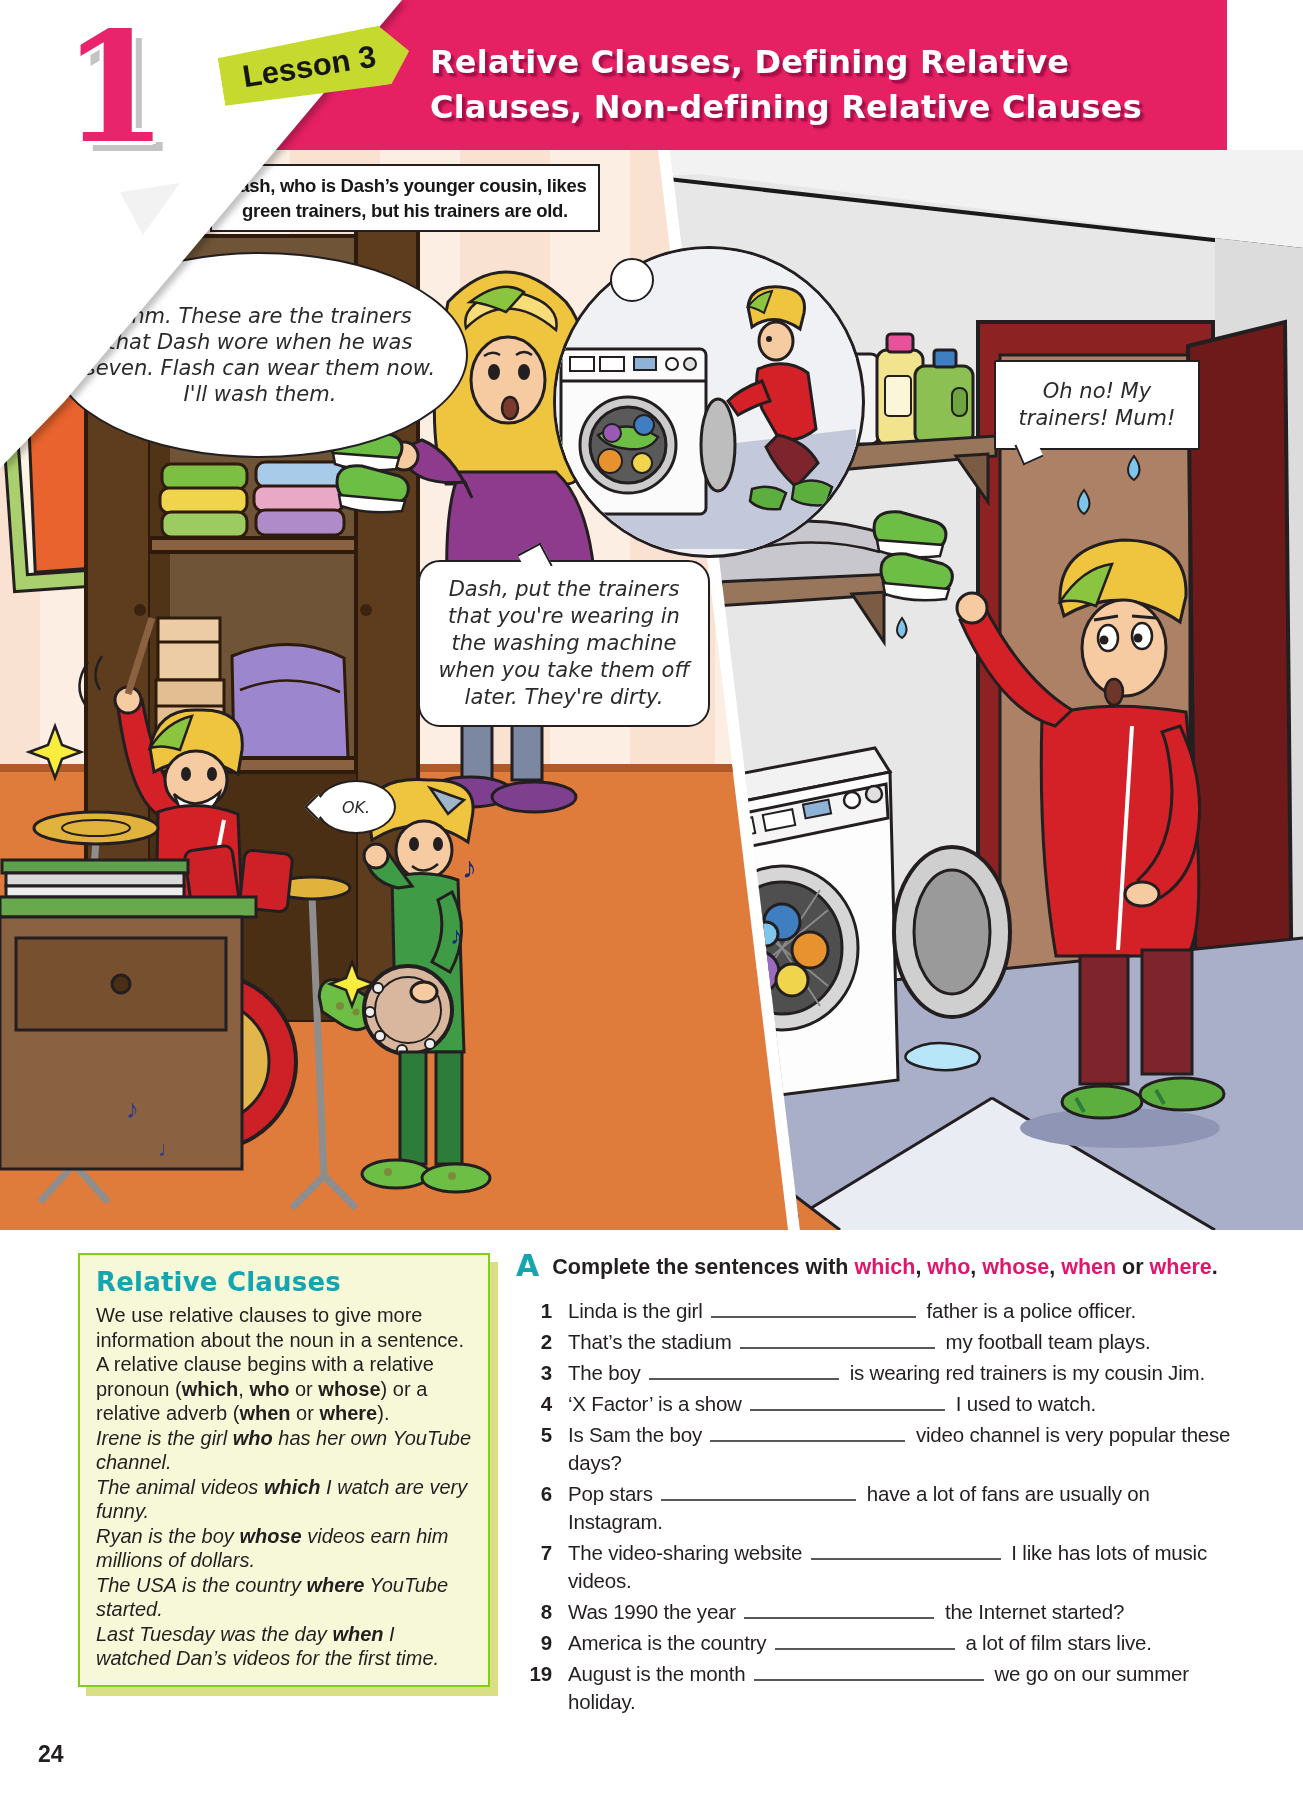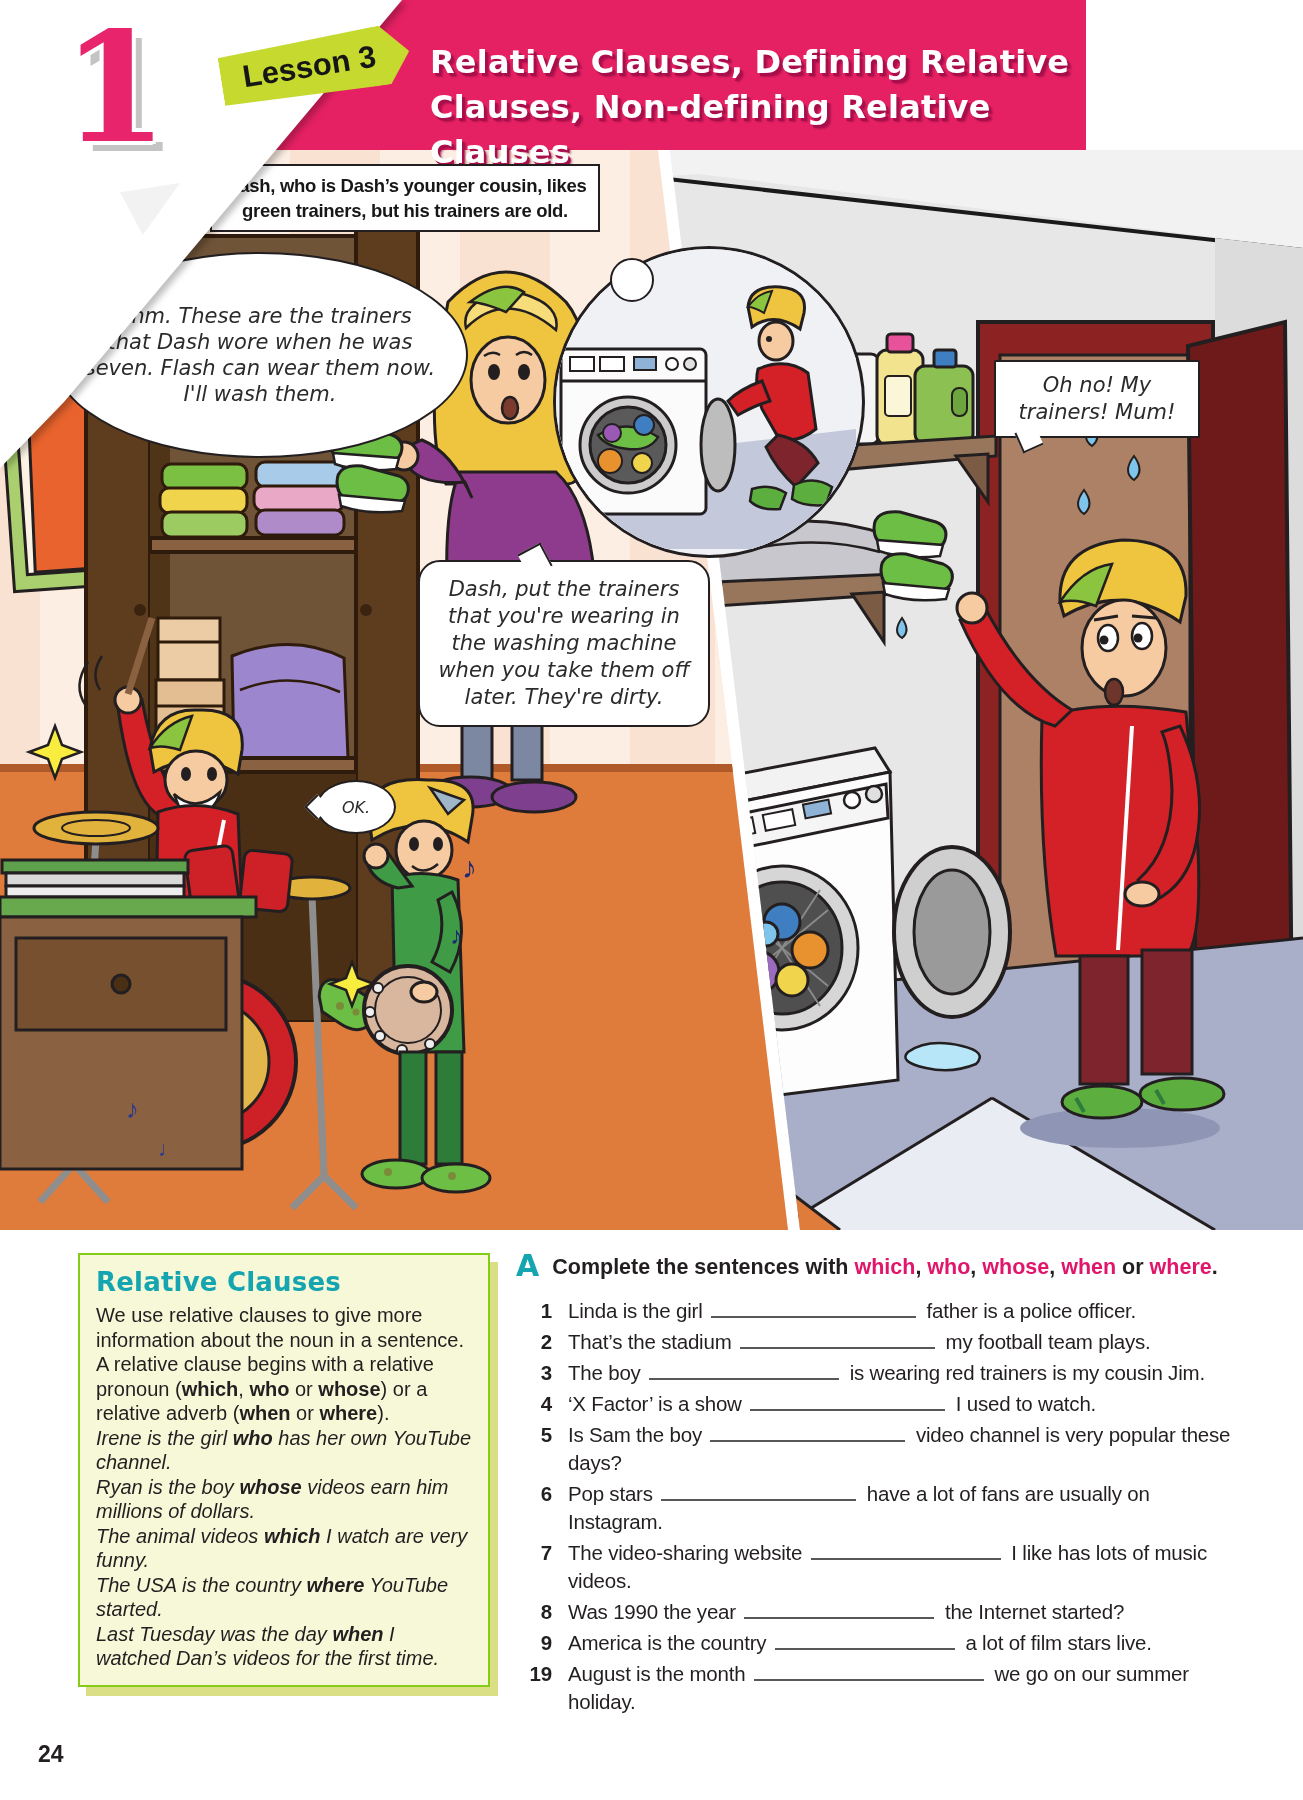--- a/index.html
+++ b/index.html
@@ -1,20 +1,20 @@
 <!DOCTYPE html>
 <html><head>
 <meta charset="utf-8">
 <style>
   html,body{margin:0;padding:0;background:#fff;}
   .page{position:relative;width:1303px;height:1800px;background:#fff;overflow:hidden;
         font-family:"Liberation Sans",sans-serif;color:#231F20;}
 
   
-  .header{position:absolute;top:0;left:0;width:1086px;height:150px;background:#E62163;}
+  .header{position:absolute;top:0;left:0;width:1227px;height:150px;background:#E62163;}
   .lesson-title{position:absolute;left:430px;top:40px;z-index:20;font-family:"DejaVu Sans",sans-serif;
         font-weight:bold;font-size:32px;line-height:45px;color:#fff;letter-spacing:.2px;
         text-shadow:2.5px 2.5px 0 #A80E4C,4px 4px 2px rgba(120,5,50,.45);}
   .white-wedge{position:absolute;top:0;left:0;width:420px;height:480px;z-index:40;pointer-events:none;
         filter:drop-shadow(5px 3px 3px rgba(0,0,0,.25));}
   .white-wedge::before{content:'';display:block;width:100%;height:100%;background:#fff;
         clip-path:polygon(0 0,402px 0,64px 402px,0 468px);}
   .fold-corner{position:absolute;left:120px;top:183px;width:60px;height:52px;background:#F2F2F2;
         clip-path:polygon(0 18%,100% 0,38% 100%);z-index:41;}
   .unit-number{position:absolute;left:62px;top:4px;z-index:50;font-family:"DejaVu Serif",serif;
@@ -39,21 +39,21 @@
         border:2.5px solid #231F20;padding:7px 9px;text-align:center;font-weight:bold;
         font-style:normal;font-size:18.5px;line-height:25px;letter-spacing:-.3px;color:#171717;}
   .thought-bubble{left:52px;top:102px;width:352px;height:202px;border-radius:50%;
         font-size:21px;line-height:26px;padding:0 30px;}
   .speech-mum{left:418px;top:410px;width:264px;border-radius:22px;font-size:21px;line-height:27px;padding:14px 12px;}
   .speech-mum .tail{position:absolute;top:-15px;left:102px;width:24px;height:24px;background:#fff;
         border-left:2.5px solid #231F20;border-top:2.5px solid #231F20;transform:rotate(62deg);}
   .speech-ok{left:316px;top:630px;width:76px;height:50px;border-radius:50%;font-size:16px;}
   .speech-ok .tail{position:absolute;left:-10px;top:16px;width:16px;height:16px;background:#fff;
         border-left:2.5px solid #231F20;border-bottom:2.5px solid #231F20;transform:rotate(45deg);}
-  .speech-ohno{left:994px;top:210px;width:186px;border-radius:2px;font-size:21px;line-height:27px;padding:10px 8px;}
+  .speech-ohno{left:994px;top:210px;width:186px;border-radius:2px;font-size:21px;line-height:27px;padding:16px 8px;}
   .speech-ohno .tail{position:absolute;bottom:-14px;left:22px;width:20px;height:20px;background:#fff;
         border-left:2.5px solid #231F20;border-bottom:2.5px solid #231F20;transform:rotate(-24deg);}
   .thought-dot{position:absolute;z-index:28;background:#fff;border:2.5px solid #231F20;border-radius:50%;}
   .tc1{left:300px;top:126px;width:26px;height:26px;}
   .tc2{left:610px;top:108px;width:40px;height:40px;}
   .inset-circle{position:absolute;left:553px;top:96px;width:306px;height:306px;z-index:26;
         border:3px solid #231F20;border-radius:50%;overflow:hidden;background:#EFF1F5;}
 
   
   .grammar-box{position:absolute;left:78px;top:1253px;width:412px;box-sizing:border-box;
@@ -430,22 +430,22 @@
   <div class="white-wedge"></div>
   <div class="fold-corner"></div>
   <div class="unit-number">1</div>
   <div class="lesson-badge">Lesson 3</div>
 
   <div class="grammar-box">
     <div class="grammar-title">Relative Clauses</div>
     <div class="grammar-text"><span>We use relative clauses to give more information about the noun in a sentence. A relative clause begins with a relative pronoun (</span><span class="sb">which</span><span>, </span><span class="sb">who</span><span> or </span><span class="sb">whose</span><span>) or a relative adverb (</span><span class="sb">when</span><span> or </span><span class="sb">where</span><span>).</span></div>
     <div class="grammar-text">
         <div><span class="si">Irene is the girl </span><span class="sb si">who</span><span class="si"> has her own YouTube channel.</span></div>
+        <div><span class="si">The animal videos </span><span class="sb si">which</span><span class="si"> I watch are very funny.</span></div>
         <div><span class="si">Ryan is the boy </span><span class="sb si">whose</span><span class="si"> videos earn him millions of dollars.</span></div>
-        <div><span class="si">The animal videos </span><span class="sb si">which</span><span class="si"> I watch are very funny.</span></div>
         <div><span class="si">The USA is the country </span><span class="sb si">where</span><span class="si"> YouTube started.</span></div>
         <div><span class="si">Last Tuesday was the day </span><span class="sb si">when</span><span class="si"> I watched Dan’s videos for the first time.</span></div>
       </div>
   </div>
 
   <div class="exercise">
     <div class="ex-head">
       <div class="ex-label">A</div>
       <div class="ex-instruction"><span class="sb">Complete the sentences with </span><span class="sb sp">which</span><span class="sb">, </span><span class="sb sp">who</span><span class="sb">, </span><span class="sb sp">whose</span><span class="sb">, </span><span class="sb sp">when</span><span class="sb"> or </span><span class="sb sp">where</span><span class="sb">.</span></div>
     </div>

